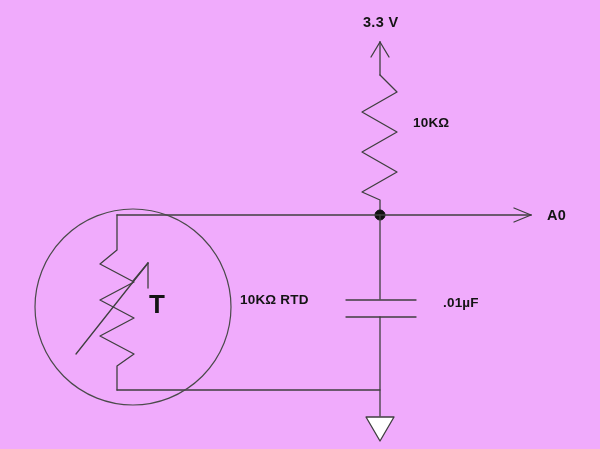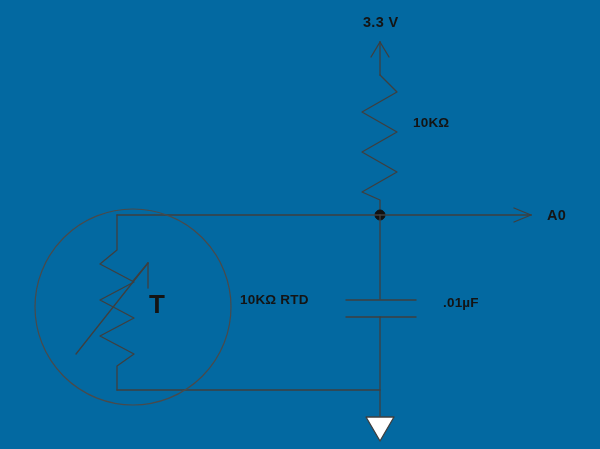--- a/index.html
+++ b/index.html
@@ -4,21 +4,21 @@
 <style>
   html, body {
     margin: 0;
     padding: 0;
     background: #ffffff;
   }
   .canvas {
     position: relative;
     width: 600px;
     height: 449px;
-    background: #0369a1;
+    background: #f0abfc;
     font-family: "Liberation Sans", sans-serif;
     overflow: hidden;
   }
   svg .wire {
     fill: none;
     stroke: #3f3f3f;
     stroke-width: 1.3;
     stroke-linecap: round;
     stroke-linejoin: round;
   }

